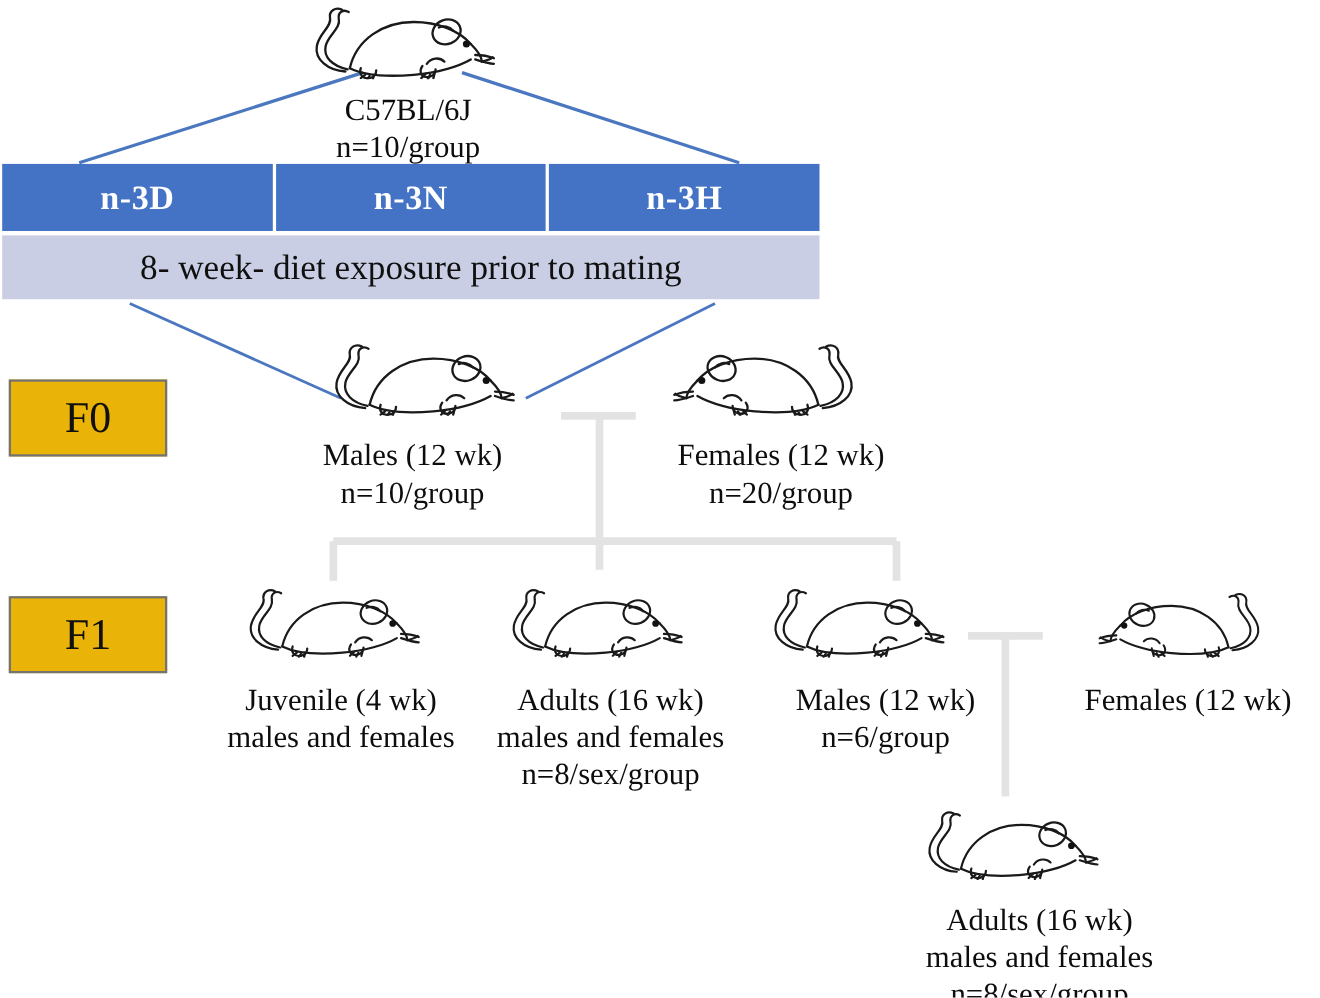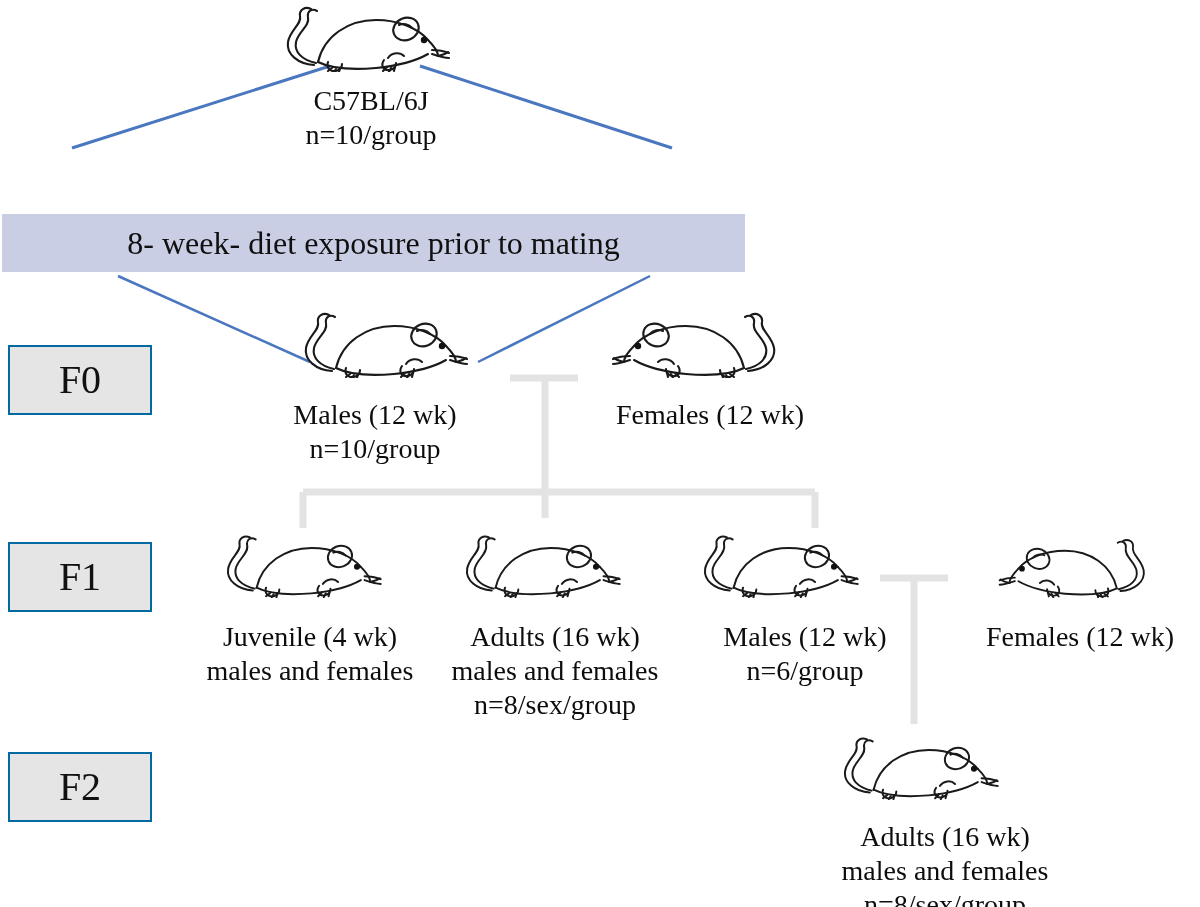--- a/index.html
+++ b/index.html
@@ -68,22 +68,22 @@
     font-size: 32px;
     line-height: 1;
     color: #101010;
   }
 
   
   .gen-box {
     position: absolute;
     width: 140px;
     height: 66px;
-    border: 2px solid #0369a1;
-    background: #e5e5e5;
+    border: 2px solid #737373;
+    background: #eab308;
     display: flex;
     align-items: center;
     justify-content: center;
     font-size: 40px;
     line-height: 1;
     color: #111111;
   }
   #gen-f0 { left: 8px; top: 345px; }
   #gen-f1 { left: 8px; top: 542px; }
   #gen-f2 { left: 8px; top: 752px; }
@@ -166,20 +166,25 @@
         <path d="M115 65 L111 69 M119 66 L117 70 M123 65 L122 69"></path>
         <path d="M116 56 C120 50 128 50 132 54"></path>
       </g>
     </svg>
   </div>
   <div class="caption" id="caption-founder">
     <div>C57BL/6J</div>
     <div>n=10/group</div>
   </div>
 
+  <div id="diet-bar">
+    <div class="diet-cell">n-3D</div>
+    <div class="diet-cell">n-3N</div>
+    <div class="diet-cell">n-3H</div>
+  </div>
   <div id="diet-exposure">8- week- diet exposure prior to mating</div>
 
   <div class="gen-box" id="gen-f0">F0</div>
 
   <div class="mouse-icon" style="left:290px; top:308px;">
     <svg width="190" height="70" viewBox="0 0 190 70">
       <g fill="none" stroke="#1a1a1a" stroke-width="2.1" stroke-linecap="round" stroke-linejoin="round">
         <path d="M42 63 C26 62 14 52 16 40 C18 28 30 22 28 14 C27 8 33 4 39 7"></path>
         <path d="M44 61 C30 58 22 50 24 40 C26 30 38 24 36 15 C35 9 40 6 45 9"></path>
         <path d="M46 60 C52 34 76 18 104 18 C126 18 146 26 156 38"></path>
@@ -221,20 +226,21 @@
         <path d="M56 60 C54 66 58 70 64 69 C68 68 70 65 70 62"></path>
         <path d="M60 66 L56 69 M64 67 L62 70 M68 66 L67 70"></path>
         <path d="M112 58 C108 64 112 69 118 68 C122 67 124 64 124 61"></path>
         <path d="M115 65 L111 69 M119 66 L117 70 M123 65 L122 69"></path>
         <path d="M116 56 C120 50 128 50 132 54"></path>
       </g>
     </svg>
   </div>
   <div class="caption" id="caption-f0-females">
     <div>Females (12 wk)</div>
+    <div>n=20/group</div>
   </div>
 
   <div class="gen-box" id="gen-f1">F1</div>
 
   <div class="mouse-icon" style="left:213px; top:530px;">
     <svg width="180" height="68" viewBox="0 0 190 70">
       <g fill="none" stroke="#1a1a1a" stroke-width="2.1" stroke-linecap="round" stroke-linejoin="round">
         <path d="M42 63 C26 62 14 52 16 40 C18 28 30 22 28 14 C27 8 33 4 39 7"></path>
         <path d="M44 61 C30 58 22 50 24 40 C26 30 38 24 36 15 C35 9 40 6 45 9"></path>
         <path d="M46 60 C52 34 76 18 104 18 C126 18 146 26 156 38"></path>
@@ -333,21 +339,20 @@
         <path d="M112 58 C108 64 112 69 118 68 C122 67 124 64 124 61"></path>
         <path d="M115 65 L111 69 M119 66 L117 70 M123 65 L122 69"></path>
         <path d="M116 56 C120 50 128 50 132 54"></path>
       </g>
     </svg>
   </div>
   <div class="caption" id="caption-f1-females">
     <div>Females (12 wk)</div>
   </div>
 
-  <div class="gen-box" id="gen-f2">F2</div>
 
   <div class="mouse-icon" style="left:830px; top:732px;">
     <svg width="180" height="68" viewBox="0 0 190 70">
       <g fill="none" stroke="#1a1a1a" stroke-width="2.1" stroke-linecap="round" stroke-linejoin="round">
         <path d="M42 63 C26 62 14 52 16 40 C18 28 30 22 28 14 C27 8 33 4 39 7"></path>
         <path d="M44 61 C30 58 22 50 24 40 C26 30 38 24 36 15 C35 9 40 6 45 9"></path>
         <path d="M46 60 C52 34 76 18 104 18 C126 18 146 26 156 38"></path>
         <path d="M156 38 C162 44 166 50 166 54"></path>
         <path d="M46 60 C58 66 80 68 104 66 C124 64 142 60 156 52"></path>
         <ellipse cx="134" cy="27" rx="13" ry="11" transform="rotate(-22 134 27)"></ellipse>

